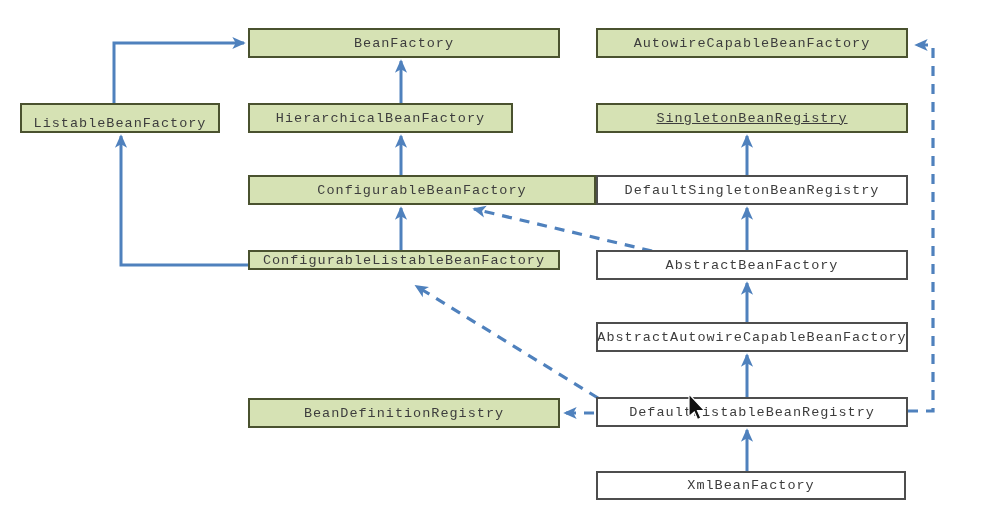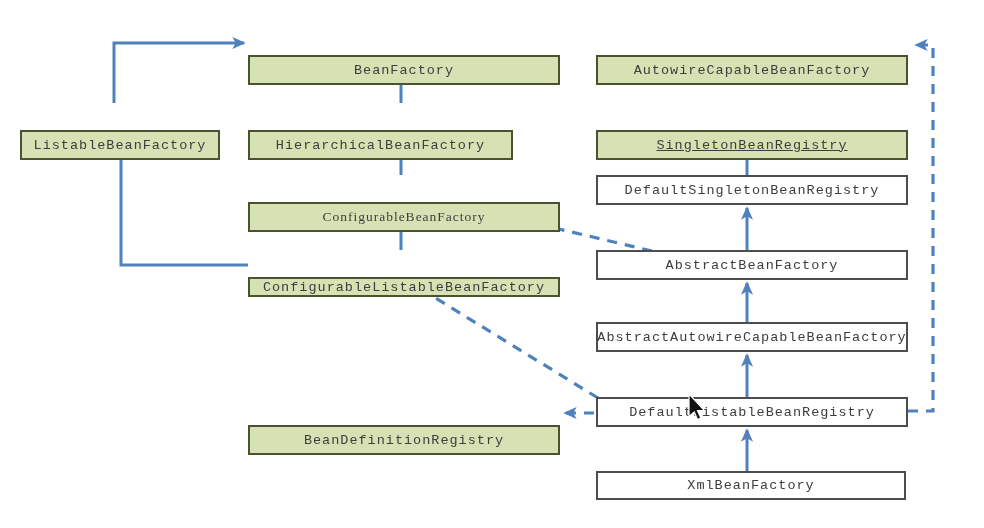--- a/index.html
+++ b/index.html
@@ -18,21 +18,20 @@
     box-sizing:border-box;
     display:flex;align-items:center;justify-content:center;
     font-size:13.5px;
     letter-spacing:1px;
     color:var(--text,#3d3d3d);
     white-space:nowrap;
   }
   .node.green{
     background:var(--green-fill,#d6e2b4);
     border:2px solid var(--green-border,#4a522f);
-    margin-top:27px;
   }
   .node.white{
     background:var(--white-fill,#ffffff);
     border:2px solid var(--white-border,#4d4d4d);
   }
   #cursor{position:absolute;pointer-events:none;}
 </style>
 </head>
 <body>
 
@@ -61,30 +60,30 @@
       </g>
   </svg>
 
   <div id="nodes">
       <div class="node green" style="left: 248px; top: 28px; width: 312px; height: 30px;">
         <span>BeanFactory</span>
       </div>
       <div class="node green" style="left: 596px; top: 28px; width: 312px; height: 30px;">
         <span>AutowireCapableBeanFactory</span>
       </div>
-      <div class="node green" style="left: 20px; top: 103px; width: 200px; height: 30px;">
+      <div class="node green" style="left: 20px; top: 103px; width: 200px; height: 30px; align-items: flex-end;">
         <span>ListableBeanFactory</span>
       </div>
       <div class="node green" style="left: 248px; top: 103px; width: 265px; height: 30px;">
         <span>HierarchicalBeanFactory</span>
       </div>
       <div class="node green" style="left: 596px; top: 103px; width: 312px; height: 30px; text-decoration: underline;">
         <span>SingletonBeanRegistry</span>
       </div>
-      <div class="node green" style="left: 248px; top: 175px; width: 312px; height: 30px; font-family: Liberation Serif, serif;">
+      <div class="node green" style="left: 248px; top: 175px; width: 348px; height: 30px;">
         <span>ConfigurableBeanFactory</span>
       </div>
       <div class="node white" style="left: 596px; top: 175px; width: 312px; height: 30px; align-items: center;">
         <span>DefaultSingletonBeanRegistry</span>
       </div>
       <div class="node green" style="left: 248px; top: 250px; width: 312px; height: 20px;">
         <span>ConfigurableListableBeanFactory</span>
       </div>
       <div class="node white" style="left: 596px; top: 250px; width: 312px; height: 30px;">
         <span>AbstractBeanFactory</span>

